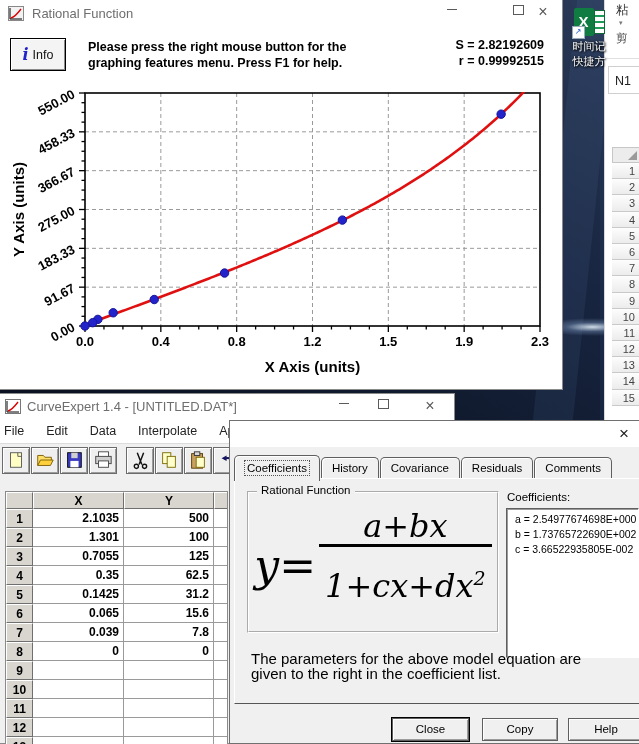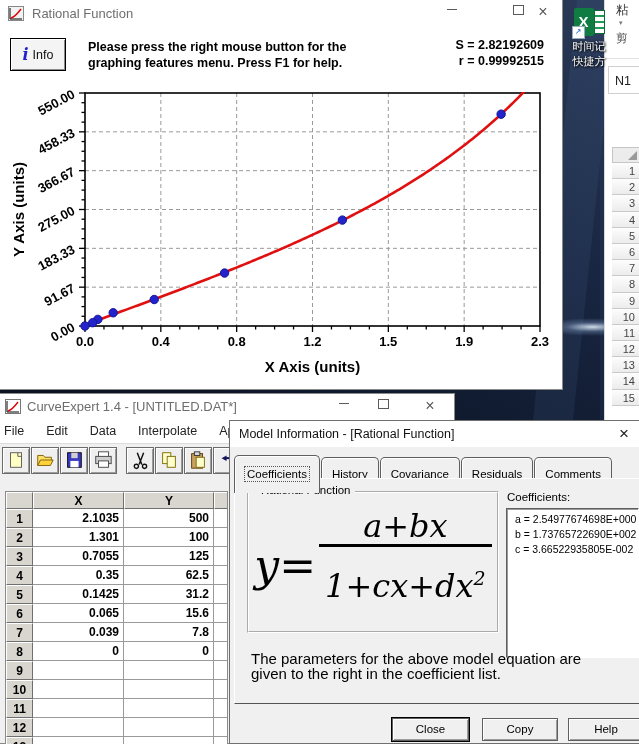--- a/index.html
+++ b/index.html
@@ -91,21 +91,21 @@
     box-sizing:border-box;font-size:12px;font-weight:bold;text-align:right;padding-right:4px;flex:none;}
   .scell.c2{width:90px;}
   .scell.fillc{width:15px;padding:0;}
   
   .dialog{position:absolute;left:229px;top:420px;width:410px;height:324px;background:#f0f0f0;z-index:3;
     border:1px solid #707070;border-right:none;box-sizing:border-box;overflow:hidden;}
   .d-titlebar{height:26px;background:#fff;display:flex;align-items:center;}
   .d-title{font-size:12.5px;color:#111;margin-left:9px;}
   .d-close{position:absolute;right:2px;top:1px;width:26px;height:24px;text-align:center;font-size:17px;line-height:24px;color:#222;}
   .tabs{position:absolute;left:4px;top:34px;display:flex;align-items:flex-end;}
-  .tab{height:21px;line-height:21px;padding:6px 10px;background:#f0f0f0;font-size:11.5px;color:#000;
+  .tab{height:21px;line-height:21px;padding:0 10px;background:#f0f0f0;font-size:11.5px;color:#000;
     border:1px solid #5f5f5f;border-bottom:none;border-radius:5px 5px 0 0;
     box-shadow:inset 1px 1px 0 #fff;margin-right:1px;position:relative;}
   .tab.active{height:25px;line-height:25px;margin-bottom:-2px;z-index:2;background:#f0f0f0;}
   .tab.active .tlbl{outline:1px dotted #555;padding:1px 2px;}
   .tabpage{position:absolute;left:4px;top:57px;width:406px;height:226px;background:#f0f0f0;
     border:1px solid;border-color:#fff #555 #555 #fff;box-sizing:border-box;}
   .groupbox{position:absolute;left:12px;top:12px;width:252px;height:142px;border:2px groove #fff;box-sizing:border-box;}
   .gb-title{position:absolute;left:8px;top:-9px;background:#f0f0f0;padding:0 4px;font-size:11.5px;color:#000;}
   .equation{position:absolute;inset:0;display:flex;align-items:center;justify-content:center;gap:3px;
     font-family:"DejaVu Serif","Liberation Serif",serif;font-style:italic;color:#000;}
@@ -463,21 +463,20 @@
           <div class="rowh">13</div>
           <div class="scell"></div>
           <div class="scell c2"></div>
           <div class="scell fillc"></div>
         </div>
       </div>
   </div>
 
   <div class="dialog">
     <div class="d-titlebar">
-      <span class="d-title">Model Information - [Rational Function]</span>
       <span class="d-close">×</span>
     </div>
     <div class="tabs" id="tabs">
         <div class="tab active"><span class="tlbl">Coefficients</span></div>
         <div class="tab"><span class="tlbl">History</span></div>
         <div class="tab"><span class="tlbl">Covariance</span></div>
         <div class="tab"><span class="tlbl">Residuals</span></div>
         <div class="tab"><span class="tlbl">Comments</span></div>
       </div>
     <div class="tabpage">

